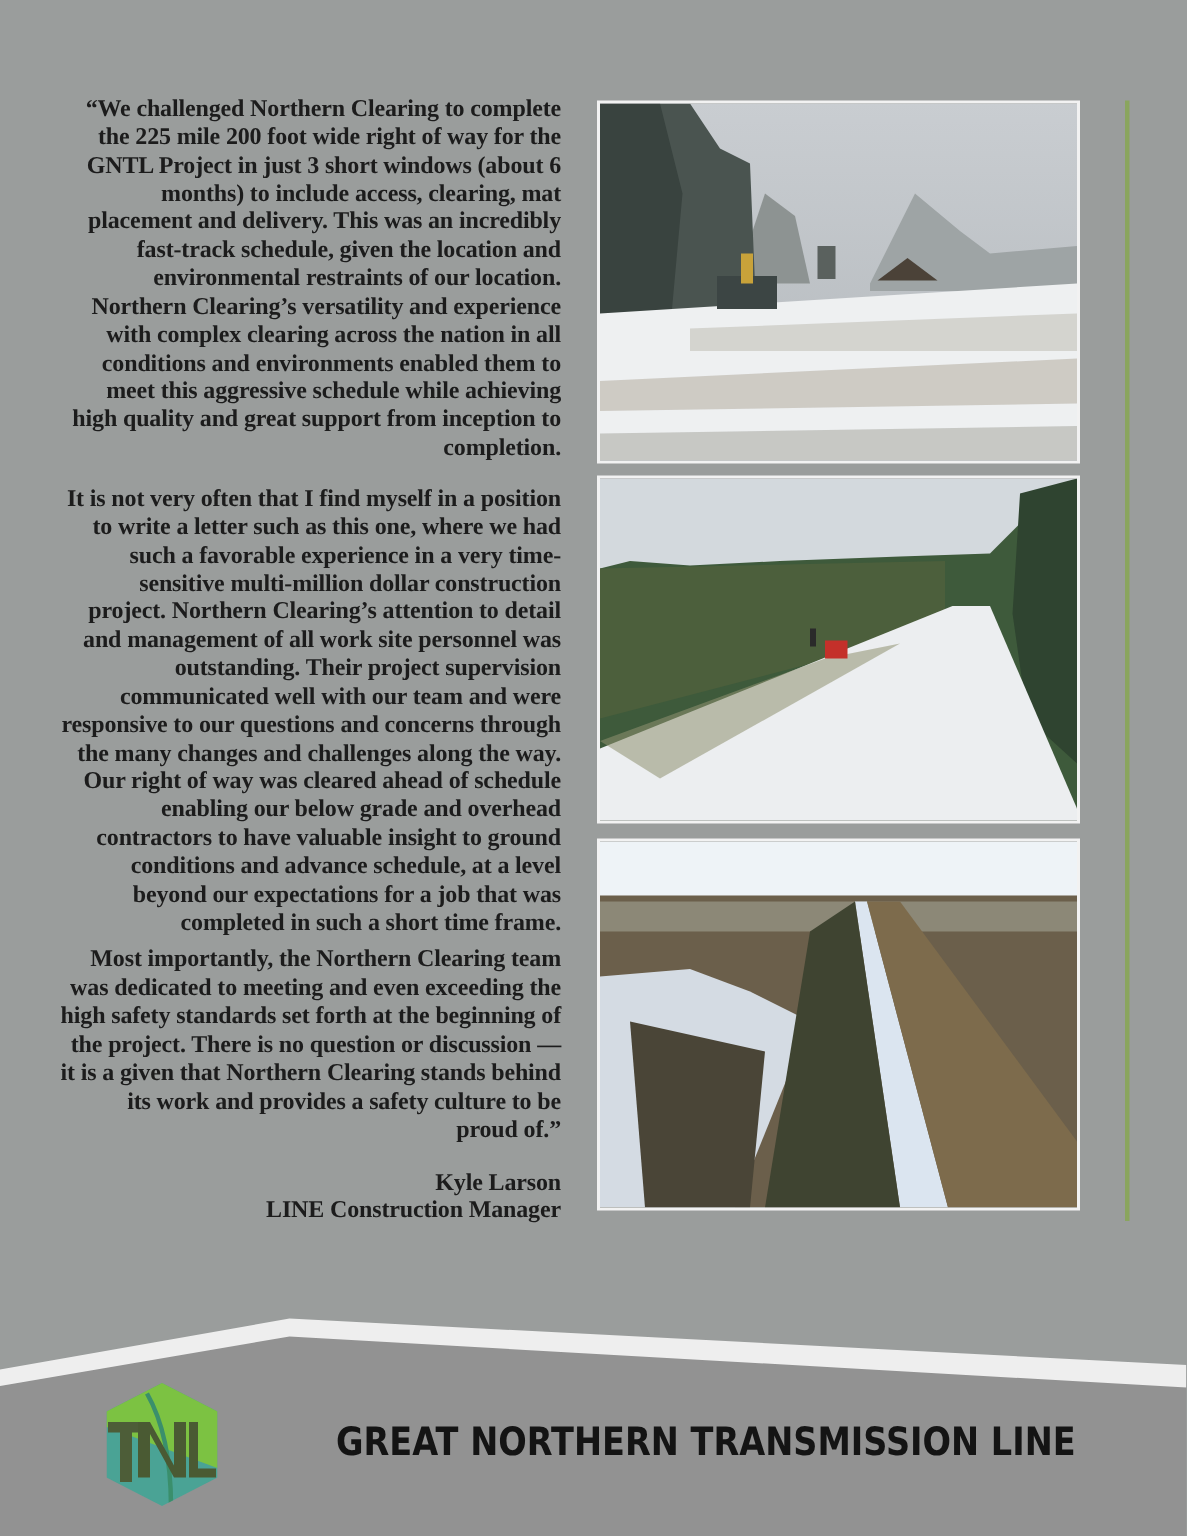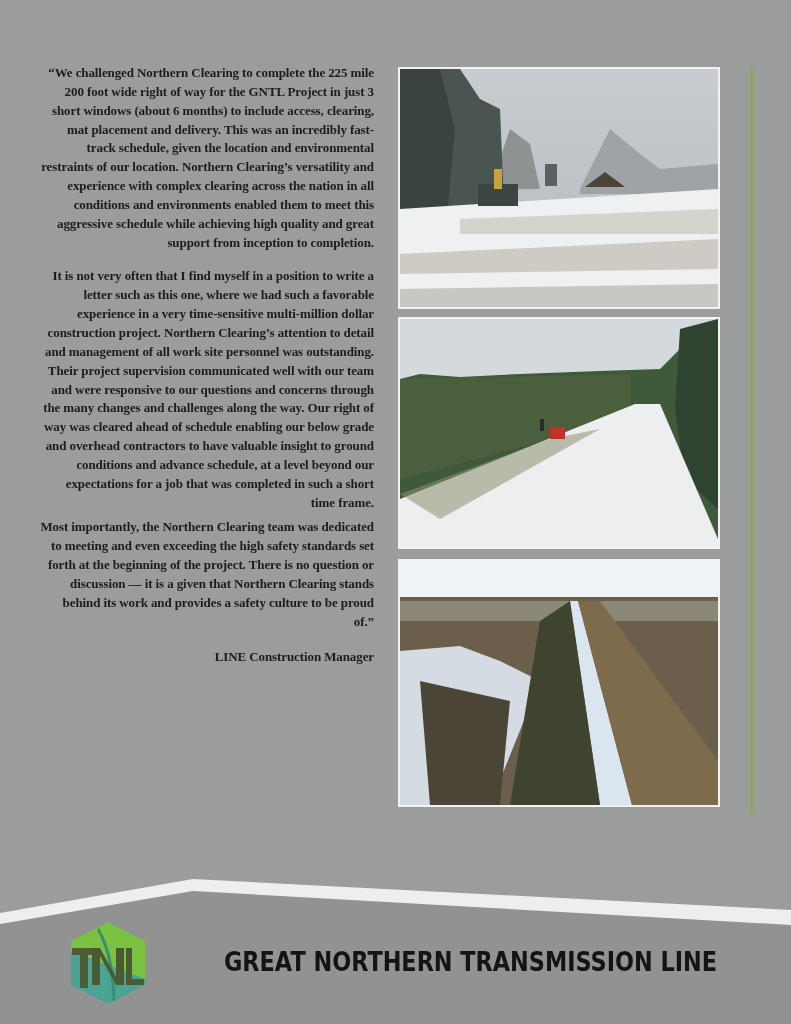--- a/index.html
+++ b/index.html
@@ -4,21 +4,21 @@
 <style>
   html, body { margin: 0; padding: 0; }
   body {
     width: 791px; height: 1024px; overflow: hidden; position: relative;
     background: #9a9d9c;
     font-family: "Liberation Serif", "DejaVu Serif", serif;
   }
   .quote-col {
     position: absolute; left: 40px; top: 64px; width: 334px;
     text-align: right; color: #1c1c1c;
-    font-size: 13px; line-height: 18.85px; font-weight: bold;
+    font-size: 16px; line-height: 18.85px; font-weight: bold;
     letter-spacing: -0.1px;
   }
   .quote-col p { margin: 0; }
   .quote-col p.p2 { margin-top: 15px; }
   .quote-col p.p3 { margin-top: 6px; }
   .signature { margin-top: 17px; }
   .signature div { line-height: 18px; }
 
   .photo {
     position: absolute; left: 398px; width: 318px;
@@ -45,20 +45,21 @@
   }
 </style>
 </head>
 <body>
 
 <div class="quote-col">
   <p class="p1">“We challenged Northern Clearing to complete the 225 mile 200 foot wide right of way for the GNTL Project in just 3 short windows (about 6 months) to include access, clearing, mat placement and delivery. This was an incredibly fast-track schedule, given the location and environmental restraints of our location. Northern Clearing’s versatility and experience with complex clearing across the nation in all conditions and environments enabled them to meet this aggressive schedule while achieving high quality and great support from inception to completion.</p>
   <p class="p2">It is not very often that I find myself in a position to write a letter such as this one, where we had such a favorable experience in a very time-sensitive multi-million dollar construction project. Northern Clearing’s attention to detail and management of all work site personnel was outstanding. Their project supervision communicated well with our team and were responsive to our questions and concerns through the many changes and challenges along the way. Our right of way was cleared ahead of schedule enabling our below grade and overhead contractors to have valuable insight to ground conditions and advance schedule, at a level beyond our expectations for a job that was completed in such a short time frame.</p>
   <p class="p3">Most importantly, the Northern Clearing team was dedicated to meeting and even exceeding the high safety standards set forth at the beginning of the project. There is no question or discussion — it is a given that Northern Clearing stands behind its work and provides a safety culture to be proud of.”</p>
   <div class="signature">
+    <div>Kyle Larson</div>
     <div>LINE Construction Manager</div>
   </div>
 </div>
 
 <div class="photo" id="photo1">
   <svg viewBox="0 0 318 238" preserveAspectRatio="none">
     <defs>
       <linearGradient id="fog1" x1="0" y1="0" x2="0" y2="1">
         <stop offset="0" stop-color="#c9cdd1"></stop>
           <stop offset="1" stop-color="#b3b8bc"></stop>

